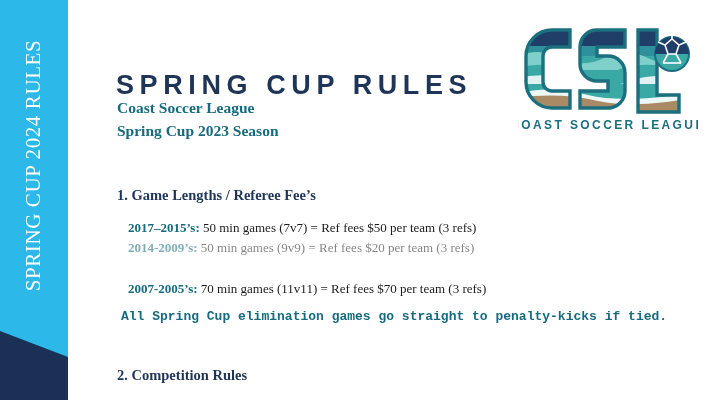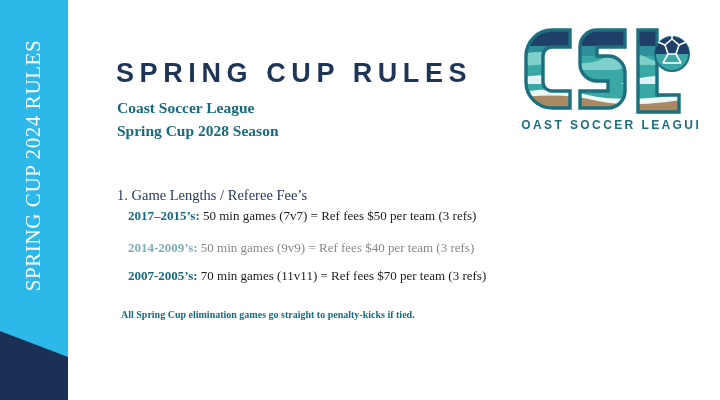--- a/index.html
+++ b/index.html
@@ -55,21 +55,21 @@
     font-family: "Liberation Serif", serif;
     font-size: 21px;
     letter-spacing: 0.6px;
     font-weight: 400;
   }
 
   
   .main-title {
     position: absolute;
     left: 116px;
-    top: 58px;
+    top: 70px;
     font-family: "Liberation Sans", sans-serif;
     font-size: 27px;
     font-weight: 700;
     letter-spacing: 5.6px;
     color: #1f3557;
     white-space: nowrap;
   }
   .sub-line {
     position: absolute;
     left: 117px;
@@ -80,21 +80,21 @@
     white-space: nowrap;
   }
   .sub-1 { top: 99px; }
   .sub-2 { top: 122px; }
 
   
   .section-heading {
     position: absolute;
     left: 117px;
     font-family: "Liberation Serif", serif;
-    font-weight: 400;
+    font-weight: 700;
     font-size: 14.5px;
     color: #1f3557;
     white-space: nowrap;
   }
   .sec-1 { top: 187px; }
   .sec-2 { top: 367px; }
 
   .rule-row {
     position: absolute;
     left: 128px;
@@ -103,31 +103,31 @@
     color: #1c1c1c;
     white-space: nowrap;
   }
   .rule-row .yr {
     font-weight: 700;
     color: #176b7e;
   }
   .rule-row.faded {
     opacity: 0.55;
   }
-  .r0 { top: 208px; }
+  .r0 { top: 220px; }
   .r1 { top: 240px; }
   .r2 { top: 262px; }
-  .r3 { top: 268px; }
+  .r3 { top: 281px; }
 
   .note {
     position: absolute;
     left: 121px;
-    font-family: Liberation Serif, serif;
-    font-weight: 700;
-    font-size: 10px;
+    font-family: Liberation Mono, monospace;
+    font-weight: 700;
+    font-size: 13px;
     color: #176b7e;
     white-space: nowrap;
   }
   .n0 { top: 309px; }
   .n1 { top: 331px; }
 
   
   .logo {
     position: absolute;
     left: 518px;
@@ -143,21 +143,21 @@
 <div id="slide">
 
   <div class="side-bar"></div>
   <div class="side-wedge"></div>
   <div class="side-title">
     <span>SPRING CUP 2024 RULES</span>
   </div>
 
   <div class="main-title">SPRING CUP RULES</div>
   <div class="sub-line sub-1">Coast Soccer League</div>
-  <div class="sub-line sub-2">Spring Cup 2028 Season</div>
+  <div class="sub-line sub-2">Spring Cup 2023 Season</div>
 
   <div class="logo">
     <svg viewBox="0 0 180 112" width="180" height="112">
       <defs>
 
         <pattern id="beach" patternUnits="userSpaceOnUse" x="0" y="0" width="180" height="86">
           <rect x="0" y="0" width="180" height="86" fill="#3aa9a6"></rect>
           <rect x="0" y="0" width="180" height="20" fill="#1f3f68"></rect>
           <path d="M0 20 h180 v10 H0 z" fill="#2f8f9a"></path>
           <path d="M0 30 q22 -9 44 2 q22 11 44 -1 q22 -10 44 2 q22 10 48 -3 v14 H0 z" fill="#7fd0cb"></path>
@@ -206,22 +206,23 @@
       <text x="90" y="103" text-anchor="middle" font-family="Liberation Sans, sans-serif" font-size="12" font-weight="700" letter-spacing="2.4" fill="#1b6f7e">COAST SOCCER LEAGUE</text>
     </svg>
   </div>
 
   <div class="section-heading sec-1">1. Game Lengths / Referee Fee’s</div>
 
   <div class="rule-row r0">
     <span class="yr">2017–2015’s:</span><span> 50 min games (7v7) = Ref fees $50 per team (3 refs)</span>
   </div>
   <div class="rule-row r1 faded">
-    <span class="yr">2014-2009’s:</span><span> 50 min games (9v9) = Ref fees $40 per team (3 refs)</span>
+    <span class="yr">2014-2009’s:</span><span> 50 min games (9v9) = Ref fees $20 per team (3 refs)</span>
   </div>
   <div class="rule-row r3">
     <span class="yr">2007-2005’s:</span><span> 70 min games (11v11) = Ref fees $70 per team (3 refs)</span>
   </div>
 
   <div class="note n0">All Spring Cup elimination games go straight to penalty-kicks if tied.</div>
 
+  <div class="section-heading sec-2">2. Competition Rules</div>
 
 </div>
 
 </body></html>

